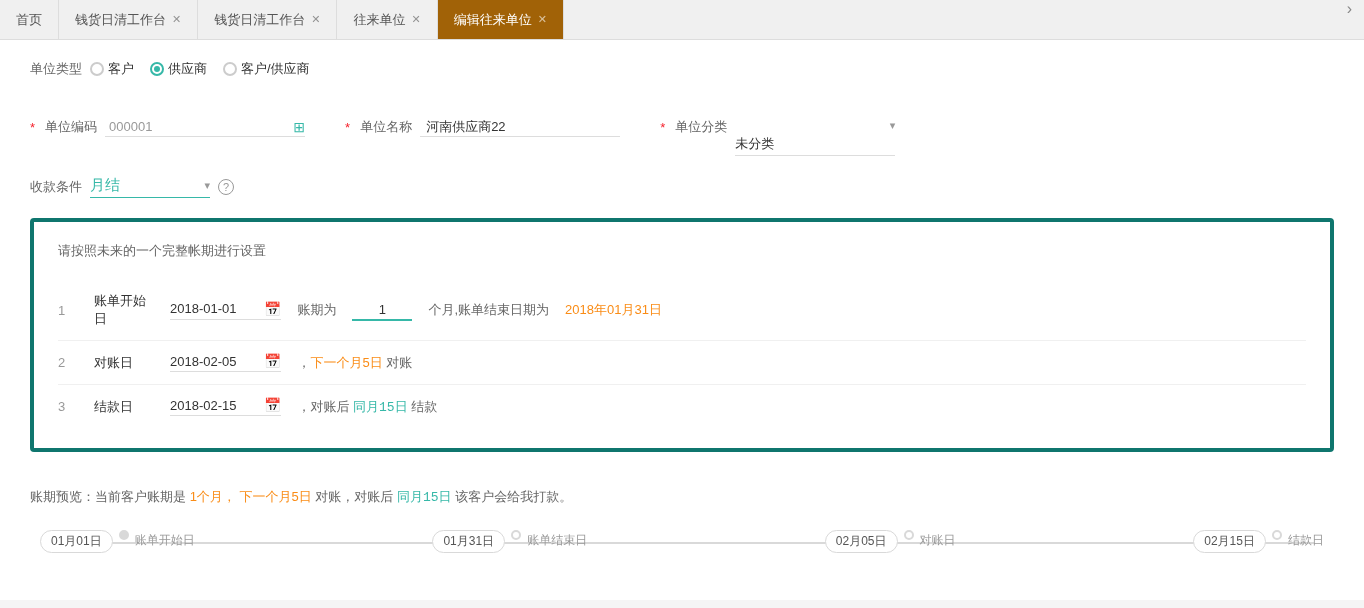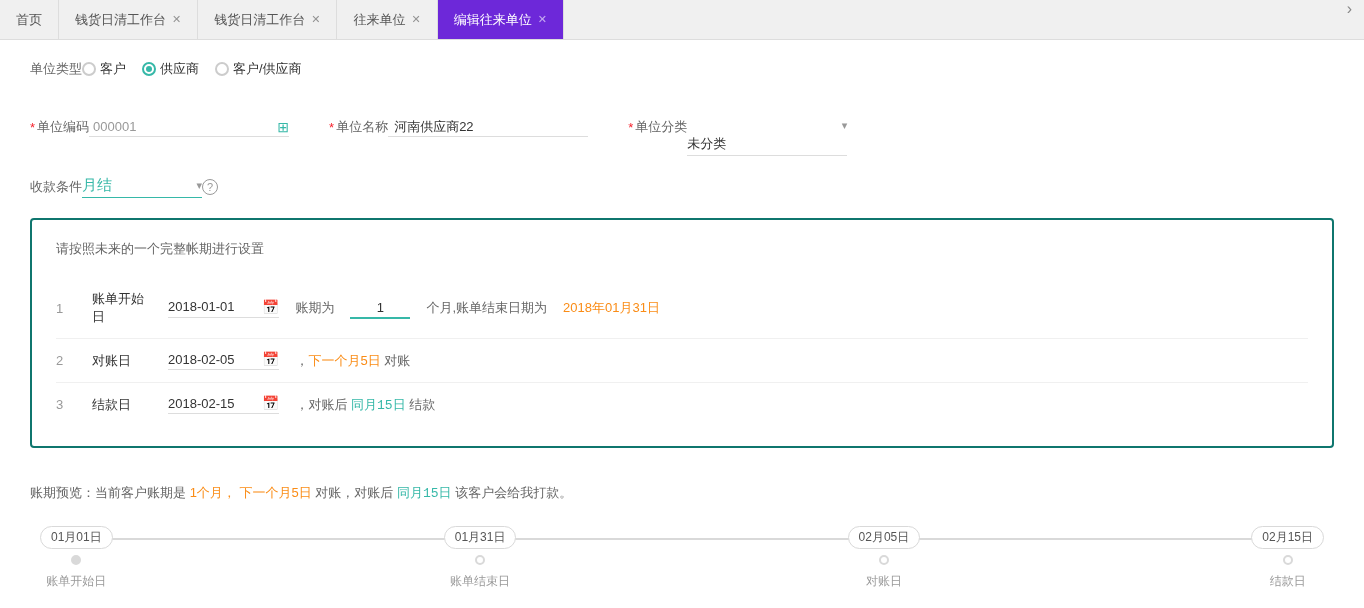--- a/index.html
+++ b/index.html
@@ -19,21 +19,21 @@
       padding: 0 16px;
       height: 100%;
       font-size: 13px;
       color: #555;
       cursor: pointer;
       border-right: 1px solid #ddd;
       white-space: nowrap;
       gap: 6px;
     }
     .tab.active-teal {
-      background: #6d28d9;
+      background: #a16207;
       color: #fff;
       font-weight: 500;
     }
     .tab .close-icon {
       font-size: 11px;
       opacity: 0.6;
       cursor: pointer;
     }
     .tab-more {
       margin-left: auto;
@@ -53,20 +53,21 @@
     
     .form-row {
       display: flex;
       align-items: center;
       margin-bottom: 20px;
       gap: 40px;
     }
     .form-field {
       display: flex;
       align-items: center;
+      gap: 8px;
     }
     .field-label {
       color: #666;
       white-space: nowrap;
     }
     .required-star {
       color: #f5222d;
       margin-right: 2px;
     }
     .radio-group {
@@ -164,21 +165,21 @@
       color: #999;
       font-size: 11px;
       display: flex;
       align-items: center;
       justify-content: center;
       cursor: pointer;
     }
 
     
     .panel {
-      border: 2px solid #0f766e;
+      border: 4px solid #0f766e;
       border-radius: 4px;
       padding: 20px 24px;
       margin-bottom: 20px;
     }
     .panel-title {
       color: #666;
       margin-bottom: 20px;
       font-size: 13px;
     }
 
@@ -247,22 +248,22 @@
     }
     .timeline-items {
       display: flex;
       justify-content: space-between;
       width: 100%;
       position: relative;
       z-index: 1;
     }
     .timeline-item {
       display: flex;
-      flex-direction: column;
-      align-items: center;
+      flex-direction: row;
+      align-items: flex-start;
       gap: 6px;
     }
     .timeline-badge {
       border: 1px solid #d9d9d9;
       border-radius: 12px;
       padding: 2px 10px;
       font-size: 12px;
       color: #555;
       background: #fff;
       white-space: nowrap;

